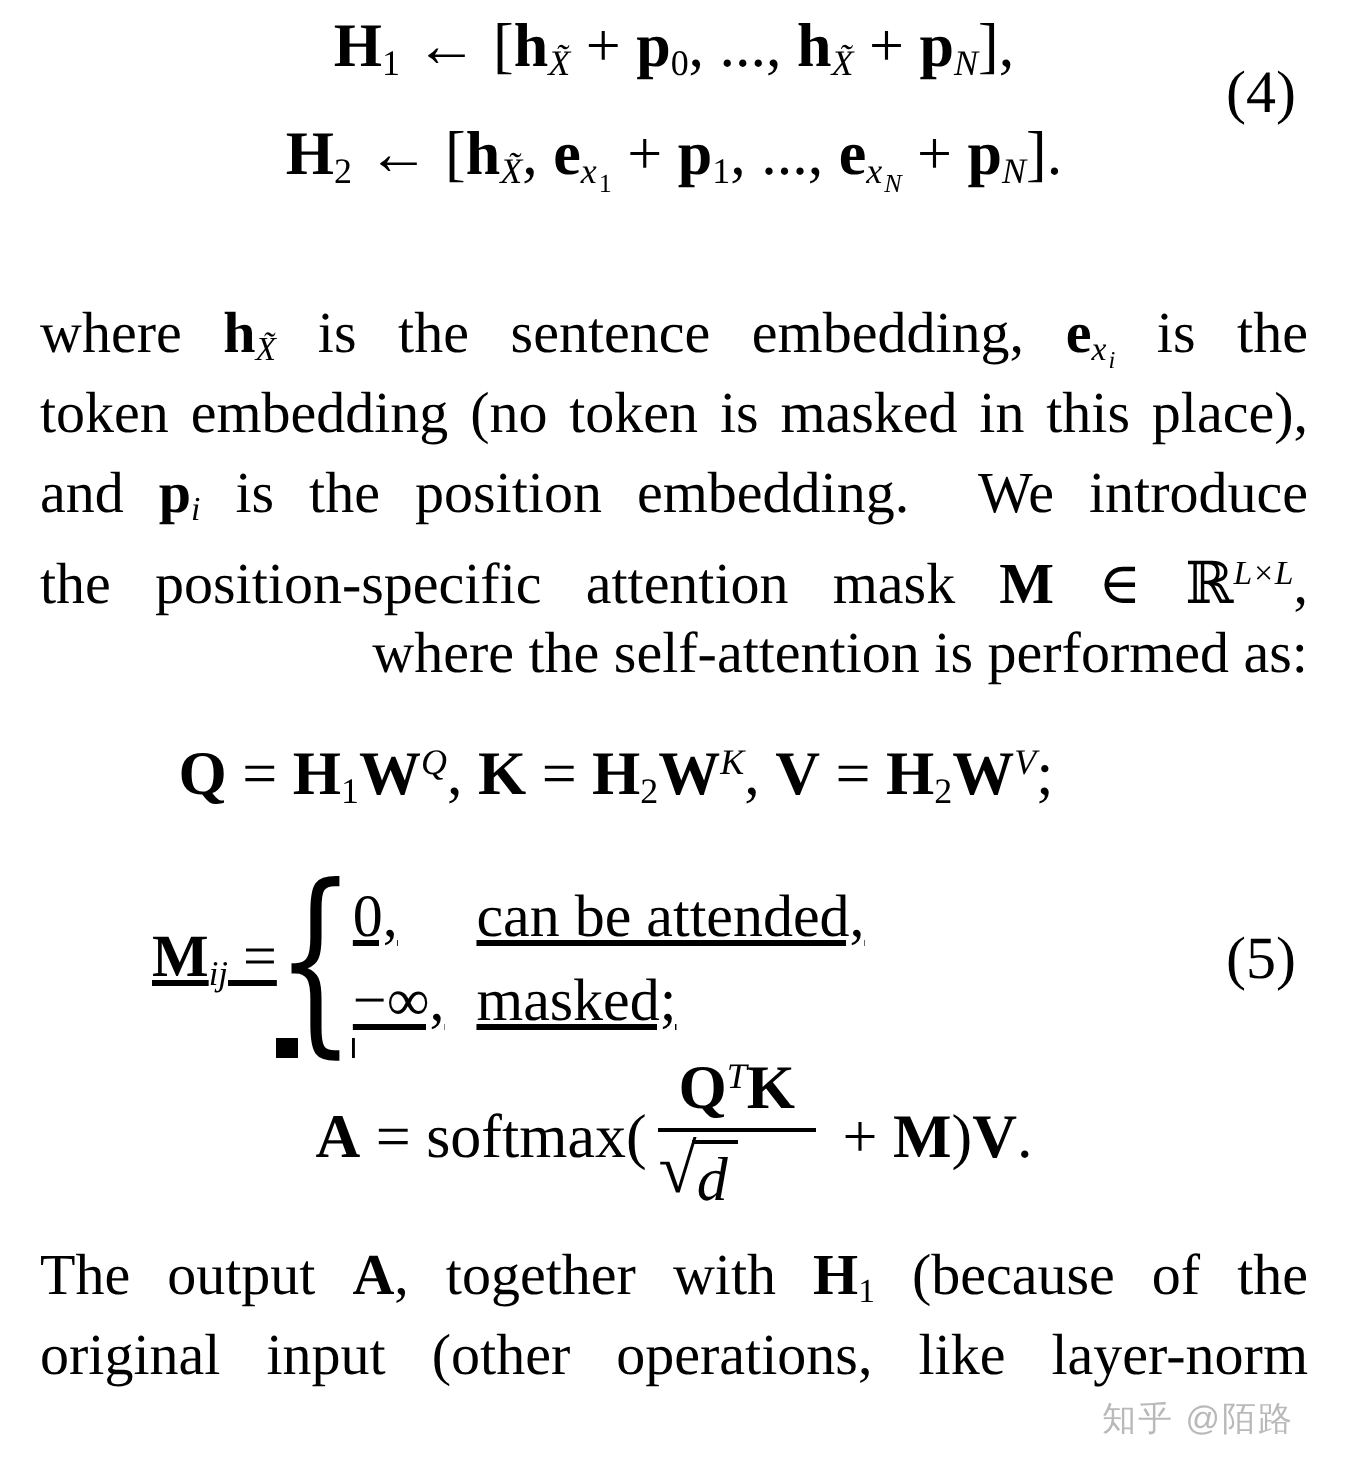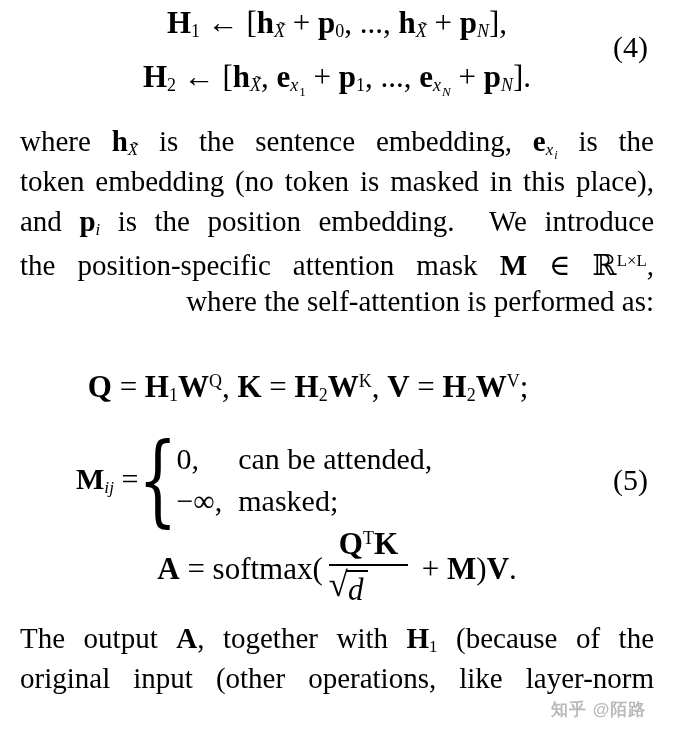--- a/index.html
+++ b/index.html
@@ -13,21 +13,21 @@
   
   .eq-block{position:absolute;left:0;right:0;}
   .eq4{top:0;}
   .eq-line{font-size:31px;line-height:46px;text-align:center;white-space:nowrap;}
   .eq-no{position:absolute;font-size:30px;color:#000;}
   .eq4 .eq-no{right:26px;top:30px;}
   .eq5{top:352px;}
   .eq5 .line-qkv{padding-right:58px;padding-top:6px;}
   .cases-row{
     position:relative;margin-top:14px;padding-left:76px;
-    display:flex;align-items:center;height:96px;font-size:30px;white-space:nowrap;
+    display:flex;align-items:center;height:96px;font-size:30px;white-space:nowrap;text-decoration:underline;
   }
   .cases-lhs{line-height:1;}
   .brace{
     font-family:"DejaVu Serif",serif;font-weight:400;
     font-size:100px;line-height:1;
     transform:scale(.62,1);transform-origin:left center;
     width:38px;flex:0 0 auto;
   }
   .case-grid{
     display:grid;grid-template-columns:auto auto;
@@ -40,39 +40,39 @@
   .frac{
     display:inline-flex;flex-direction:column;
     vertical-align:middle;margin:0 6px;transform:translateY(-4px);
   }
   .frac-num{padding:0 10px 3px;border-bottom:2.5px solid #000;line-height:1.05;white-space:nowrap;}
   .frac-den{padding-top:4px;line-height:1.1;display:inline-flex;align-items:flex-start;}
   .radical{font-size:1.12em;line-height:1;transform:translateY(-2px);}
   .radicand{border-top:2.5px solid #000;padding:0 5px 0 2px;margin-left:-2px;line-height:1.15;}
   
   .para{position:absolute;left:20px;width:634px;font-size:29px;line-height:40px;}
-  .p1{top:121px;}
+  .p1{top:147px;}
   .p2{top:618px;}
   .pline{height:40px;overflow:visible;}
   .pline.just{text-align:justify;text-align-last:justify;}
   .pline.left{text-align:right;}
   
   .mt-r{font-style:normal;}
   .mt-i{font-style:italic;}
   .mt-b{font-weight:700;}
   .mt-sb{font-size:.58em;font-style:italic;vertical-align:-.25em;}
   .mt-sbr{font-size:.58em;vertical-align:-.25em;}
   .mt-ss{font-size:.42em;font-style:italic;vertical-align:-.62em;margin-left:1px;}
   .mt-ssr{font-size:.42em;vertical-align:-.62em;margin-left:1px;}
-  .mt-sp{font-size:.58em;vertical-align:.55em;}
+  .mt-sp{font-size:.58em;font-style:italic;vertical-align:.55em;}
   
   .watermark{
     position:absolute;left:551px;top:698px;
     font-family:"Liberation Sans","DejaVu Sans",sans-serif;
-    font-size:17px;color:#8f8f8f;opacity:.62;letter-spacing:1px;white-space:nowrap;font-weight:bold;
+    font-size:17px;color:#8f8f8f;opacity:.62;letter-spacing:1px;white-space:nowrap;
   }
 </style>
 </head>
 <body>
 
 <div class="page">
 
   <div class="eq-block eq4">
     <div class="eq-line"><span class="mt-b">H</span><span class="mt-sbr">1</span><span class="mt-r"> ← [</span><span class="mt-b">h</span><span class="mt-sb">X̃</span><span class="mt-r"> + </span><span class="mt-b">p</span><span class="mt-sbr">0</span><span class="mt-r">, ..., </span><span class="mt-b">h</span><span class="mt-sb">X̃</span><span class="mt-r"> + </span><span class="mt-b">p</span><span class="mt-sb">N</span><span class="mt-r">],</span></div>
     <div class="eq-line"><span class="mt-b">H</span><span class="mt-sbr">2</span><span class="mt-r"> ← [</span><span class="mt-b">h</span><span class="mt-sb">X̃</span><span class="mt-r">, </span><span class="mt-b">e</span><span class="mt-sb">x</span><span class="mt-ssr">1</span><span class="mt-r"> + </span><span class="mt-b">p</span><span class="mt-sbr">1</span><span class="mt-r">, ..., </span><span class="mt-b">e</span><span class="mt-sb">x</span><span class="mt-ss">N</span><span class="mt-r"> + </span><span class="mt-b">p</span><span class="mt-sb">N</span><span class="mt-r">].</span></div>

